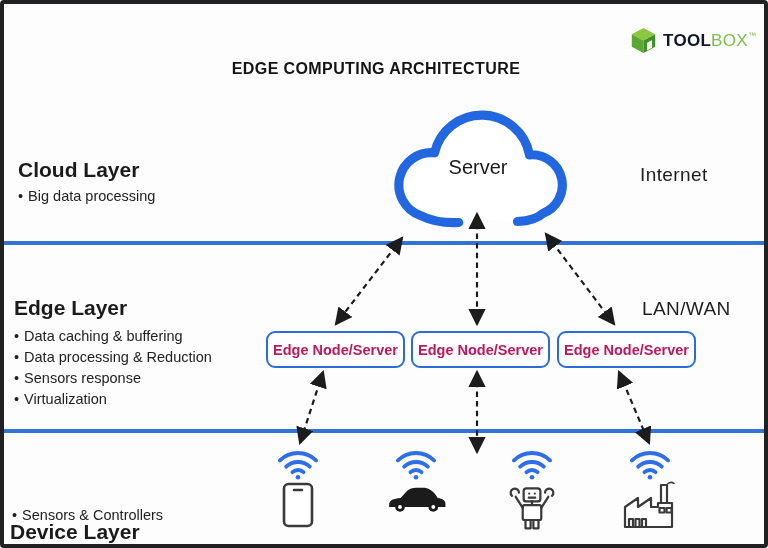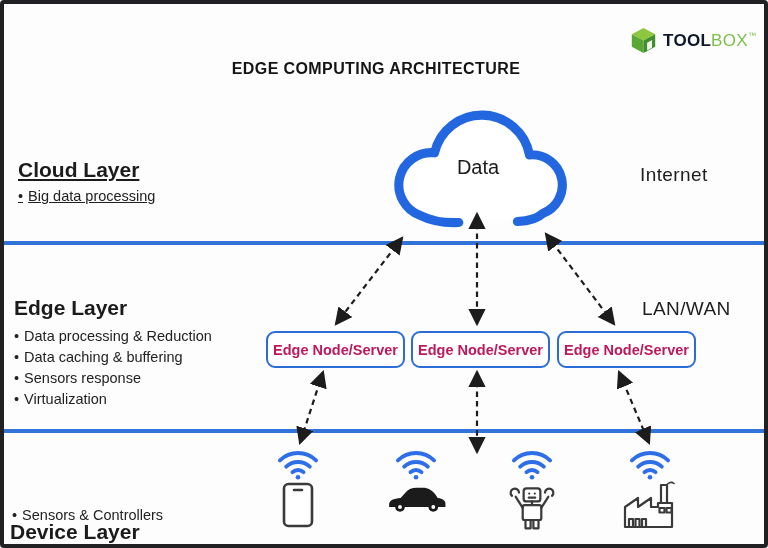--- a/index.html
+++ b/index.html
@@ -61,41 +61,41 @@
         <polygon points="2,9 15,16 15,30 2,23" fill="#5aa733"></polygon>
         <polygon points="28,9 15,16 15,30 28,23" fill="#3f8f2a"></polygon>
         <polygon points="19,18.5 24.5,15.5 24.5,24 19,27" fill="#ffffff" opacity="0.92"></polygon>
       </svg>
     </span>
     <span class="brand-text"><span class="brand-bold">TOOL</span><span class="brand-light">BOX</span><sup class="brand-tm">™</sup></span>
   </div>
 
   <div class="abs title">EDGE COMPUTING ARCHITECTURE</div>
 
-  <div class="abs layer-heading" style="top:158px;left:18px;text-decoration:underline;">Cloud Layer</div>
-  <ul class="abs bullets" style="top:186px;left:18px;text-decoration:underline;">
+  <div class="abs layer-heading" style="top:158px;left:18px;">Cloud Layer</div>
+  <ul class="abs bullets" style="top:186px;left:18px;">
     <li>Big data processing</li>
   </ul>
   <div class="abs side-label" style="top:164px;left:640px;">Internet</div>
 
   <div class="abs cloud-wrap">
     <svg width="202" height="138" viewBox="0 0 200 134">
       <path d="M 42 112 A 32 32 0 0 1 56 50 A 48 48 0 0 1 150 52 A 30 30 0 0 1 163 110 Q 156 117 138 118 M 80 119 Q 58 120 42 112" fill="#ffffff" stroke="#2367e0" stroke-width="9" stroke-linecap="round" stroke-linejoin="round"></path>
     </svg>
   </div>
   <div class="abs cloud-label">
-    <div>Data</div>
+    <div>Server</div>
   </div>
 
   <div class="abs hline" style="top:241px;"></div>
 
   <div class="abs layer-heading" style="top:296px;left:14px;">Edge Layer</div>
   <ul class="abs bullets" style="top:326px;left:14px;">
+    <li>Data caching &amp; buffering</li>
     <li>Data processing &amp; Reduction</li>
-    <li>Data caching &amp; buffering</li>
     <li>Sensors response</li>
     <li>Virtualization</li>
   </ul>
   <div class="abs side-label" style="top:298px;left:642px;">LAN/WAN</div>
 
   <div class="abs edge-box" style="left:266px;">Edge Node/Server</div>
   <div class="abs edge-box" style="left:411px;">Edge Node/Server</div>
   <div class="abs edge-box" style="left:557px;">Edge Node/Server</div>
 
   <div class="abs hline" style="top:429px;"></div>

